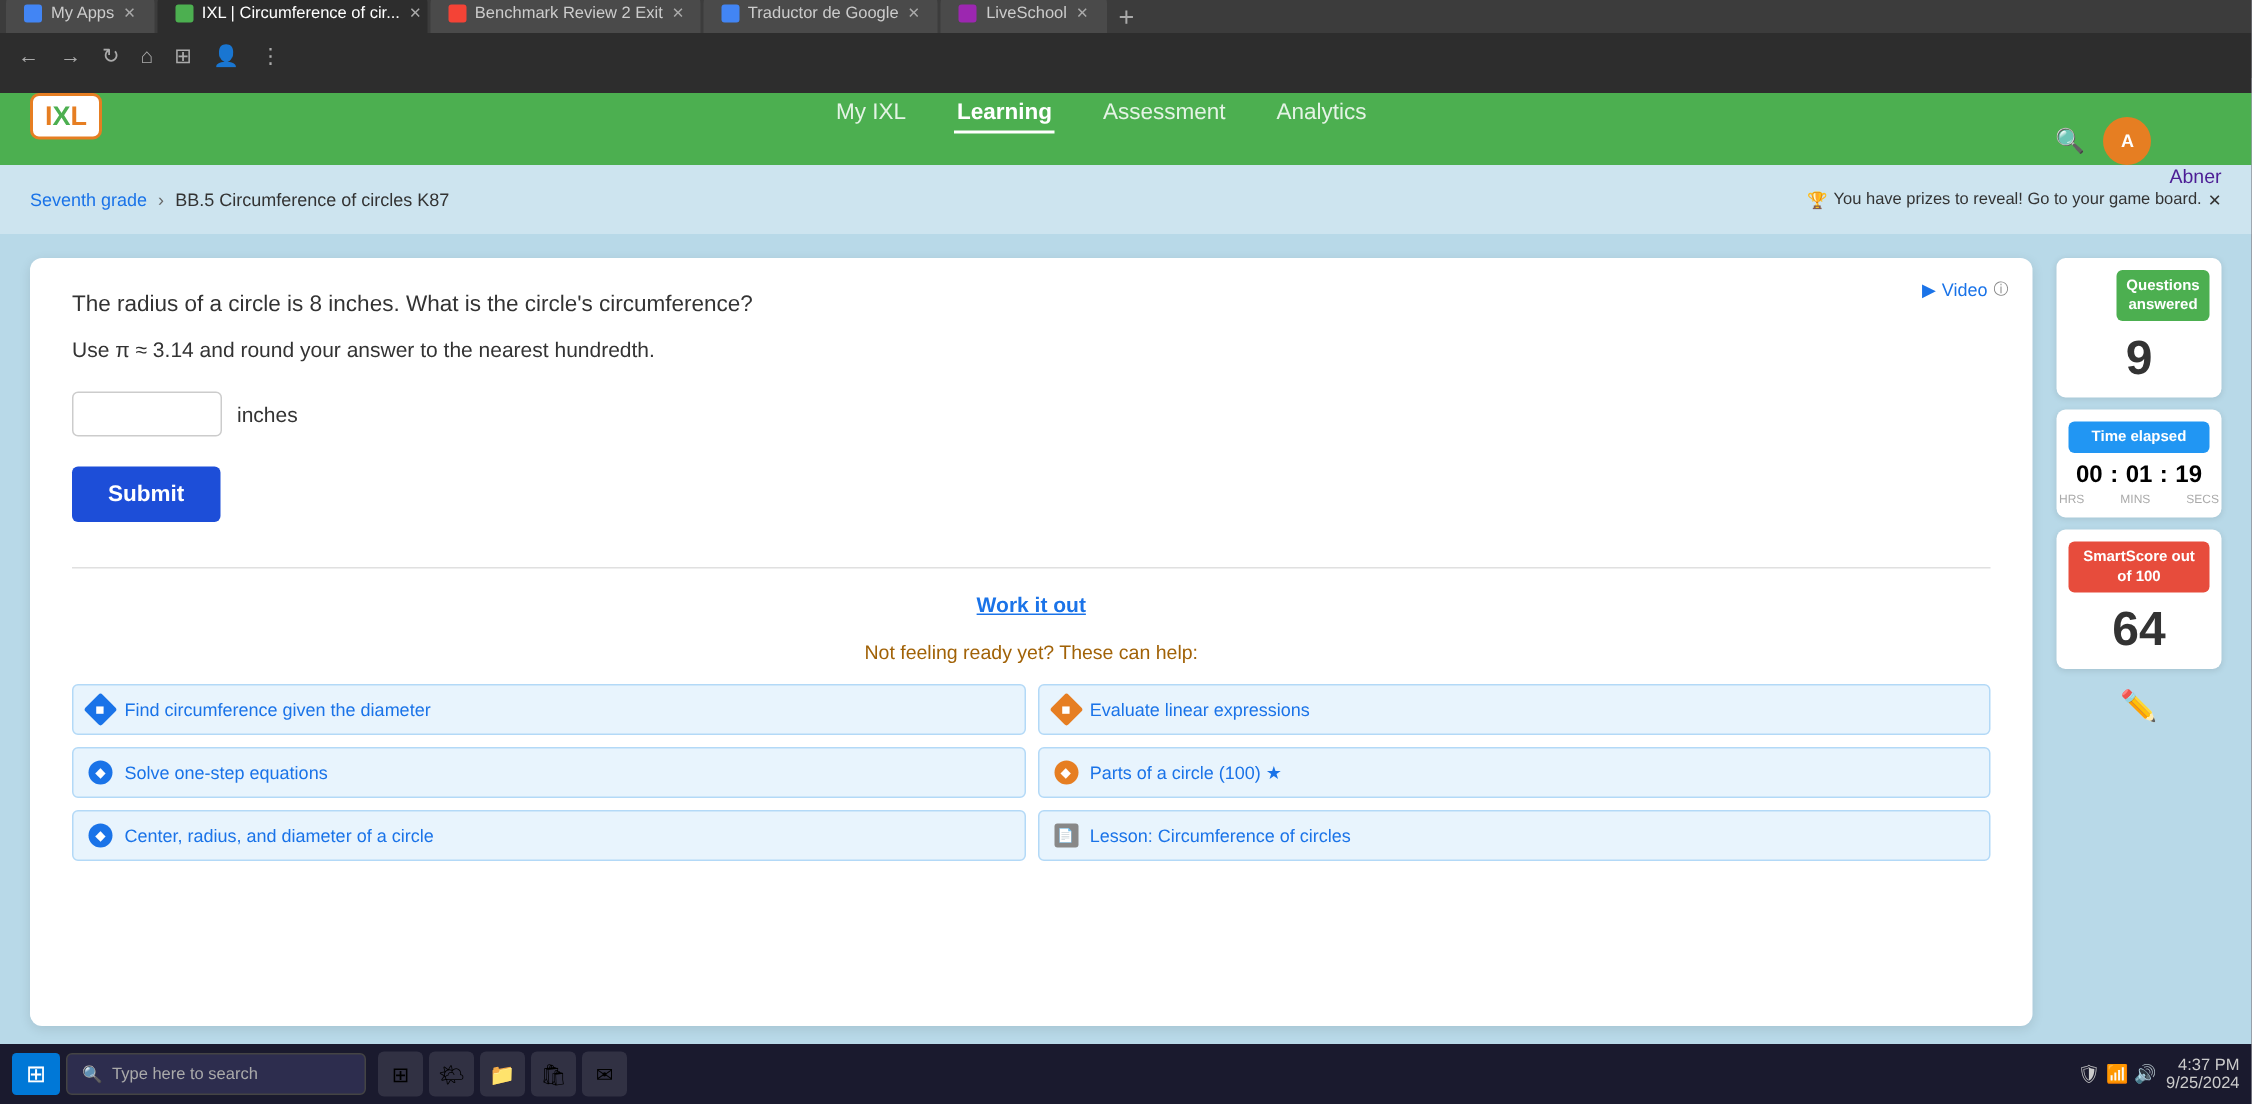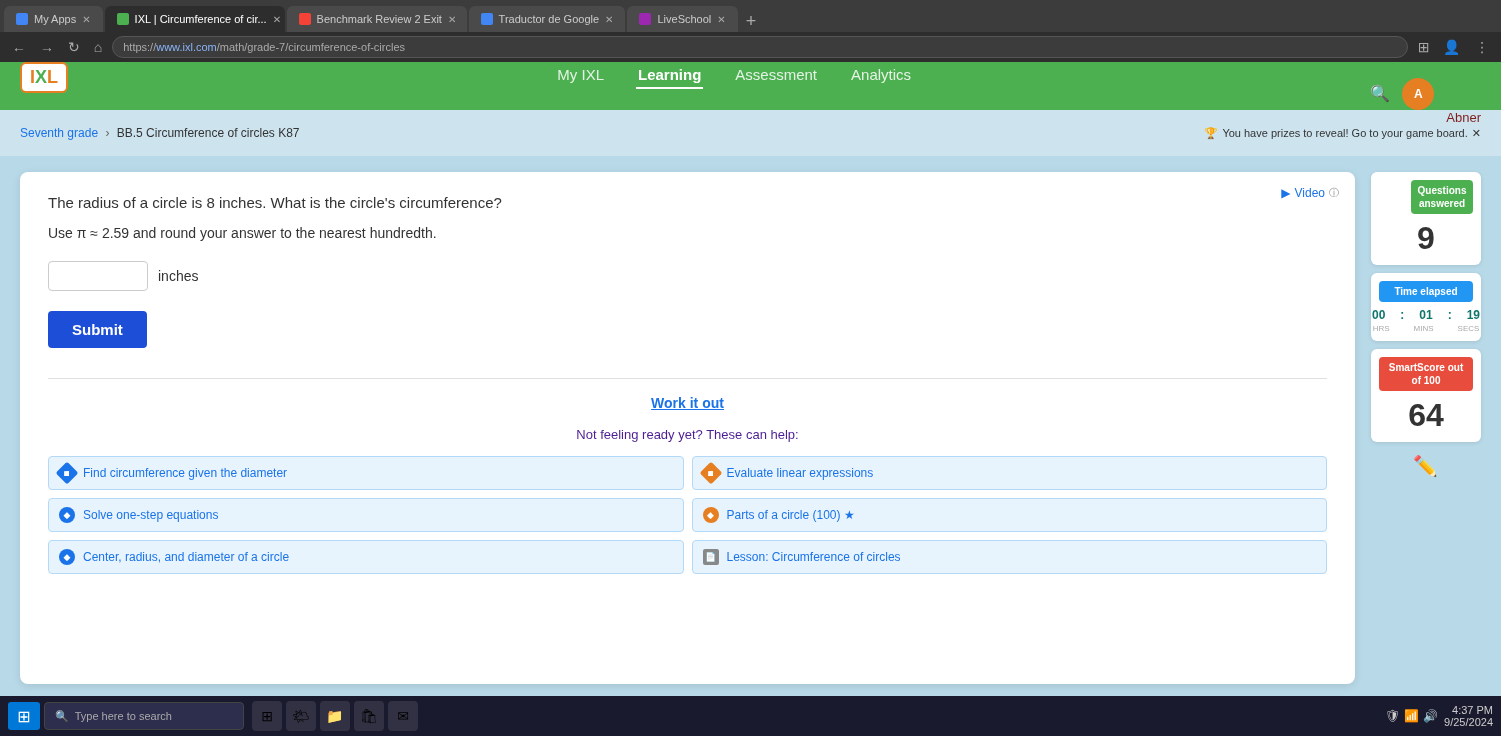--- a/index.html
+++ b/index.html
@@ -14,21 +14,21 @@
 
     
     .browser-chrome {
       background: #2d2d2d;
       height: 62px;
       display: flex;
       flex-direction: column;
     }
     .tab-bar {
       background: #3c3c3c;
-      height: 32px;
+      height: 22px;
       display: flex;
       align-items: flex-end;
       padding: 0 4px;
       gap: 2px;
     }
     .tab {
       background: #4a4a4a;
       color: #ccc;
       font-size: 11px;
       padding: 4px 12px;
@@ -152,21 +152,21 @@
       height: 32px;
       display: flex;
       align-items: center;
       justify-content: center;
       color: white;
       font-size: 12px;
       font-weight: bold;
       cursor: pointer;
     }
     .username-label {
-      color: #7f1d1d;
+      color: #4c1d95;
       font-size: 13px;
       margin-top: 48px;
     }
 
     
     .breadcrumb-bar {
       background: rgba(255,255,255,0.3);
       padding: 16px 20px;
       display: flex;
       align-items: center;
@@ -270,21 +270,21 @@
       text-align: center;
       color: #1a73e8;
       font-size: 14px;
       font-weight: bold;
       text-decoration: underline;
       margin-bottom: 16px;
     }
     .work-subtitle {
       text-align: center;
       font-size: 13px;
-      color: #4c1d95;
+      color: #a16207;
       margin-bottom: 14px;
     }
     .help-grid {
       display: grid;
       grid-template-columns: 1fr 1fr;
       gap: 8px;
     }
     .help-item {
       background: #e8f4fd;
       border: 1px solid #b3d9f7;
@@ -341,23 +341,23 @@
     .stat-card-header.orange { background: #e74c3c; }
     .stat-value {
       font-size: 32px;
       font-weight: bold;
       color: #333;
     }
     .time-digits {
       display: flex;
       justify-content: center;
       align-items: center;
-      gap: 15px;
-      font-size: 12px;
-      color: #0f766e;
+      gap: 5px;
+      font-size: 16px;
+      color: #000000;
       font-weight: bold;
     }
     .time-colon { font-weight: bold; }
     .time-labels {
       display: flex;
       justify-content: center;
       gap: 24px;
       font-size: 8px;
       color: #aaa;
       margin-top: 2px;
@@ -471,25 +471,20 @@
       <span>LiveSchool</span>
       <span class="tab-close">✕</span>
     </div>
     <span style="color:#aaa;font-size:18px;padding:0 6px;cursor:pointer;">+</span>
   </div>
   <div class="nav-bar">
     <span class="nav-btn">←</span>
     <span class="nav-btn">→</span>
     <span class="nav-btn">↻</span>
     <span class="nav-btn">⌂</span>
-    <div class="url-bar">
-      <span class="url-text">https://</span>
-      <span class="url-highlight">www.ixl.com</span>
-      <span class="url-text">/math/grade-7/circumference-of-circles</span>
-    </div>
     <span class="nav-btn">⊞</span>
     <span class="nav-btn">👤</span>
     <span class="nav-btn">⋮</span>
   </div>
 </div>
 
 <div class="browser-content">
 
   <div class="ixl-header">
     <div class="ixl-logo">
@@ -526,21 +521,21 @@
   <div class="main-content">
 
     <div class="question-panel">
       <div class="video-link">
         <span>▶</span>
         <span>Video</span>
         <span style="font-size:10px;color:#888;">ⓘ</span>
       </div>
 
       <p class="question-text">The radius of a circle is 8 inches. What is the circle's circumference?</p>
-      <p class="hint-text">Use π ≈ 2.59 and round your answer to the nearest hundredth.</p>
+      <p class="hint-text">Use π ≈ 3.14 and round your answer to the nearest hundredth.</p>
 
       <div class="answer-row">
         <input type="text" class="answer-input" placeholder="" style="">
         <span class="unit-label">inches</span>
       </div>
 
       <button class="submit-btn">Submit</button>
 
       
       <div class="work-section">

